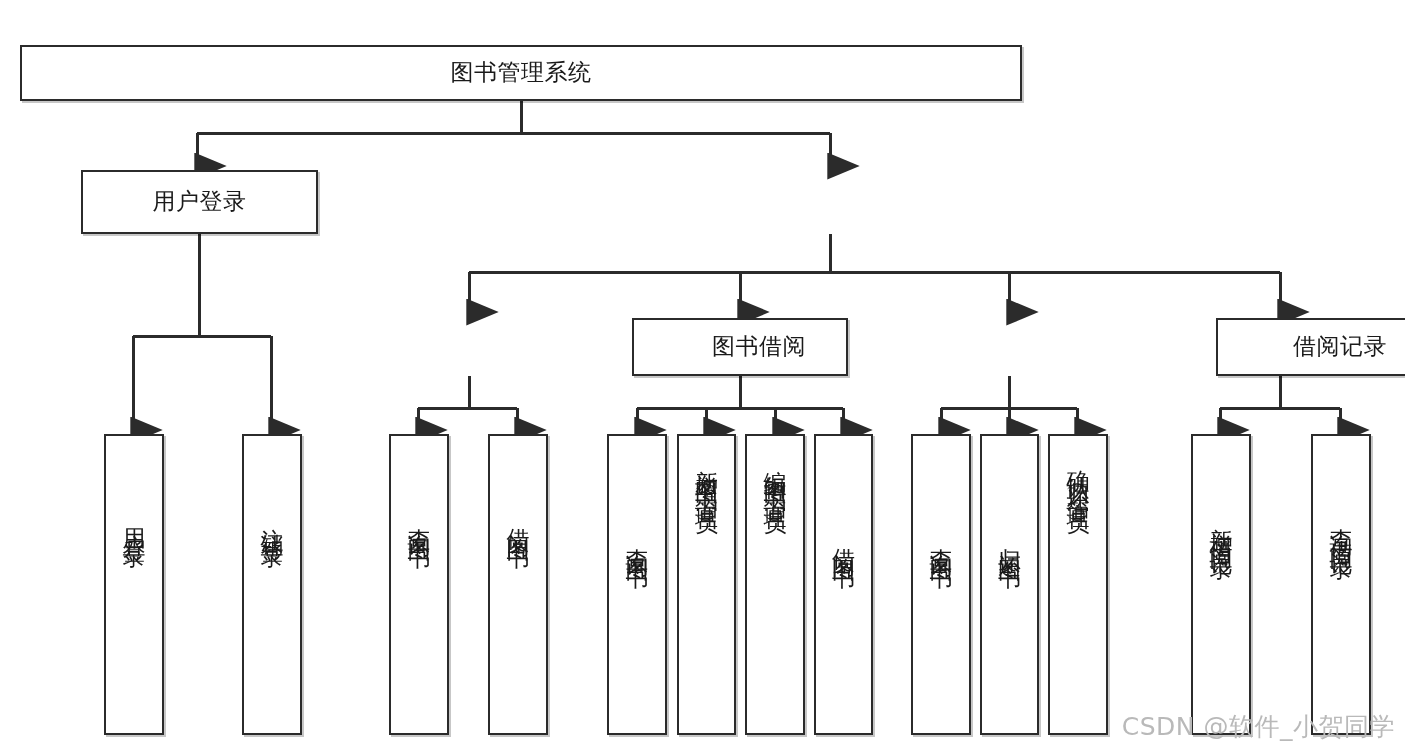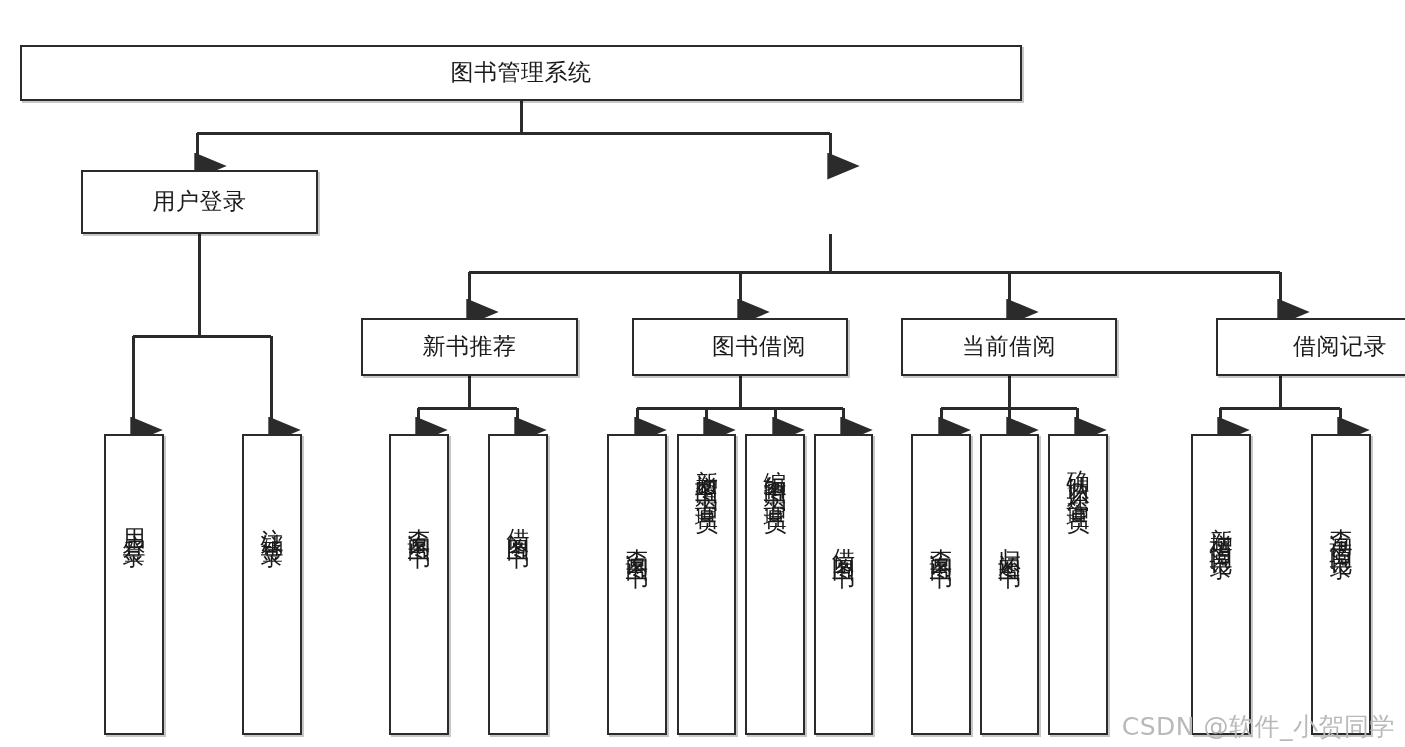--- a/index.html
+++ b/index.html
@@ -137,31 +137,25 @@
 
   <div class="node-box" style="left:20px; top:12px; width:1002px; height:56px;margin-top:33px;">
     <span class="node-label">图书管理系统</span>
   </div>
 
   <div class="node-box" style="left:81px; top:170px; width:237px; height:64px;">
     <span class="node-label">用户登录</span>
   </div>
 
 
-  <div class="node-box" style="left:361px; top:318px; width:217px; height:58px;">
-    <span class="node-label">新书推荐</span>
-  </div>
 
   <div class="node-box" style="left:632px; top:318px; width:216px; height:58px;padding-left:38px;">
     <span class="node-label">图书借阅</span>
   </div>
 
-  <div class="node-box" style="left:901px; top:318px; width:216px; height:58px;">
-    <span class="node-label">当前借阅</span>
-  </div>
 
   <div class="node-box" style="left:1216px; top:318px; width:248px; height:58px;justify-content:center;">
     <span class="node-label">借阅记录</span>
   </div>
 
   <div class="node-box vertical mid" style="left:104px; top:434px; width:60px; height:301px;">
     <span class="node-label">用户登录</span>
   </div>
 
   <div class="node-box vertical mid" style="left:242px; top:434px; width:60px; height:301px;">

